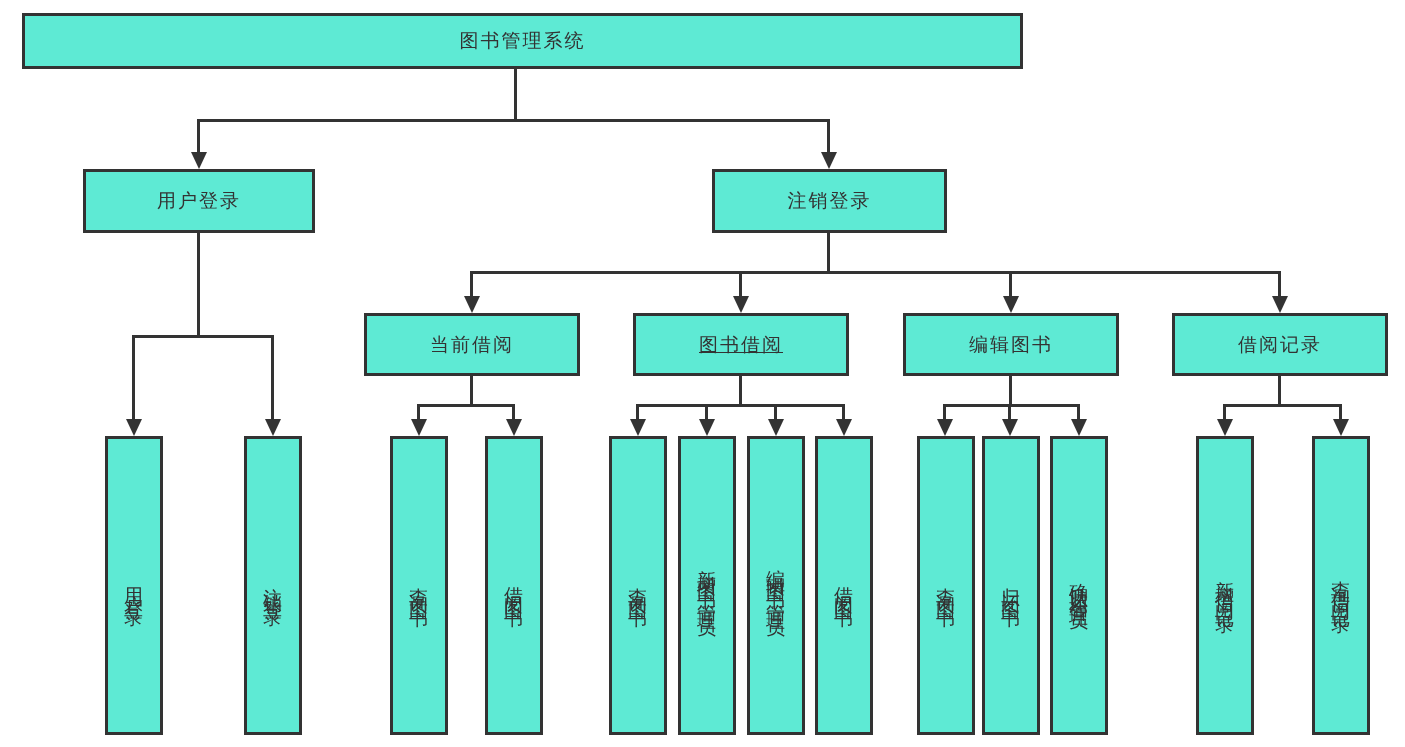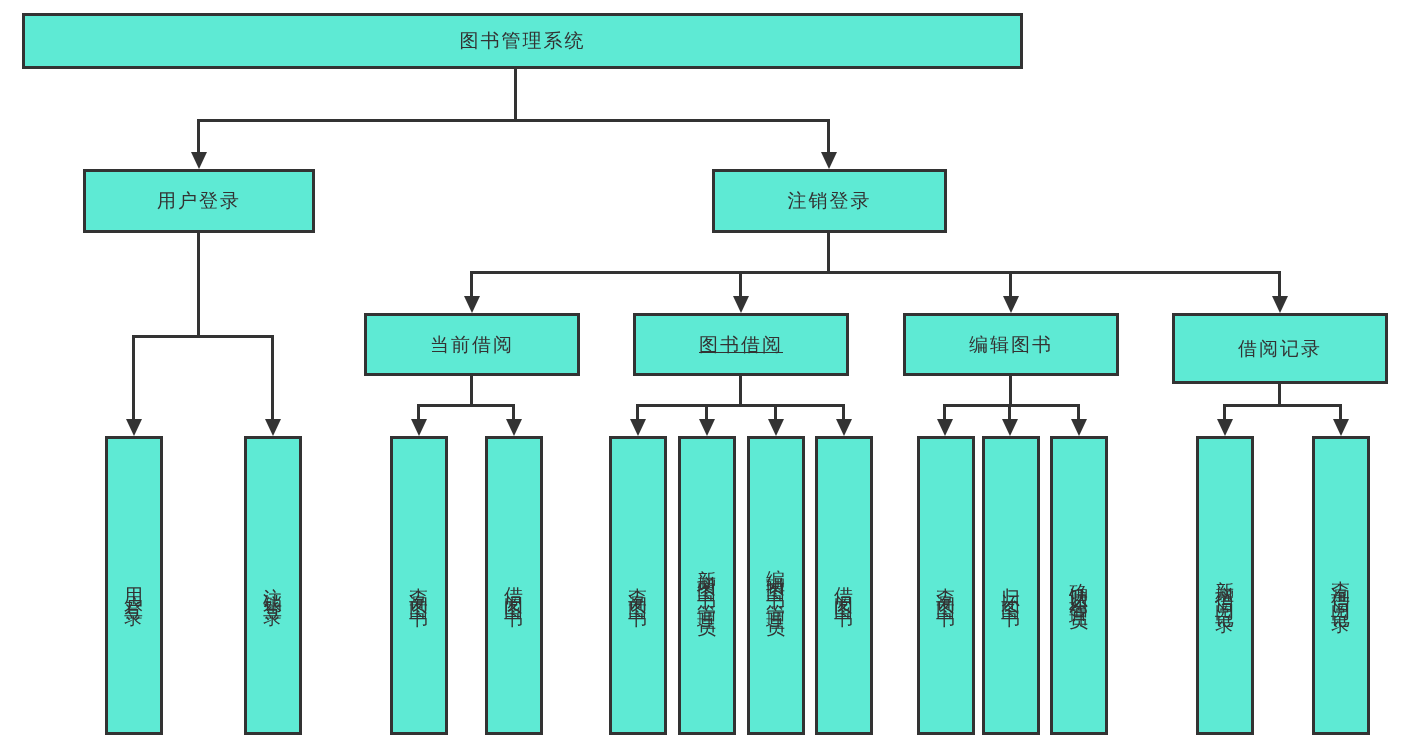--- a/index.html
+++ b/index.html
@@ -86,21 +86,21 @@
 
   <div class="box" style="left:364px; top:313px; width:216px; height:63px;">
     <span class="hlabel">当前借阅</span>
   </div>
   <div class="box" style="left:633px; top:313px; width:216px; height:63px;text-decoration:underline;">
     <span class="hlabel">图书借阅</span>
   </div>
   <div class="box" style="left:903px; top:313px; width:216px; height:63px;">
     <span class="hlabel">编辑图书</span>
   </div>
-  <div class="box" style="left:1172px; top:313px; width:216px; height:71px;">
+  <div class="box" style="left:1172px; top:313px; width:216px; height:63px;">
     <span class="hlabel">借阅记录</span>
   </div>
 
   <div>
     <div class="vline" style="left:470px; top:375px; height:32px;"></div>
     <div class="hline" style="left:417px; top:404px; width:98px;"></div>
     <div class="vline" style="left:417px; top:404px; height:18px;"></div>
     <div class="arrow" style="left:411px; top:419px;"></div>
     <div class="vline" style="left:512px; top:404px; height:18px;"></div>
     <div class="arrow" style="left:506px; top:419px;"></div>

